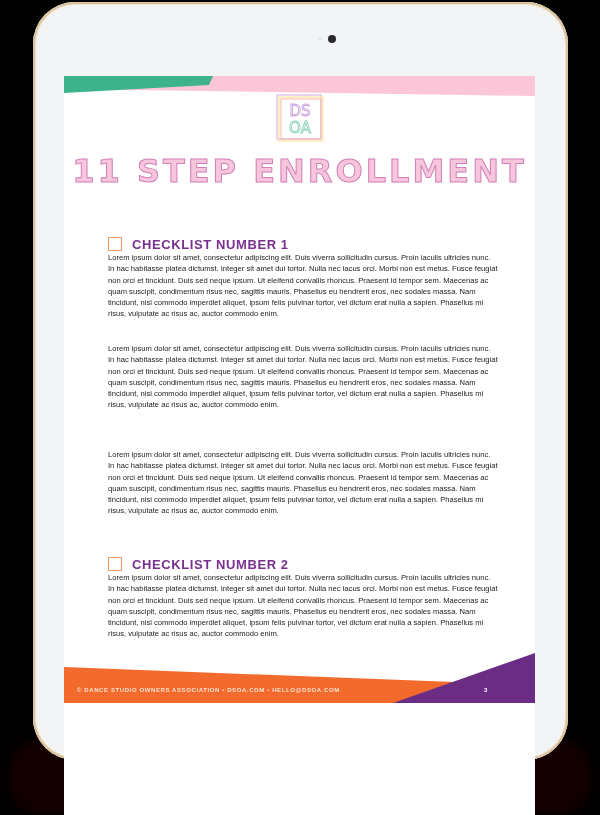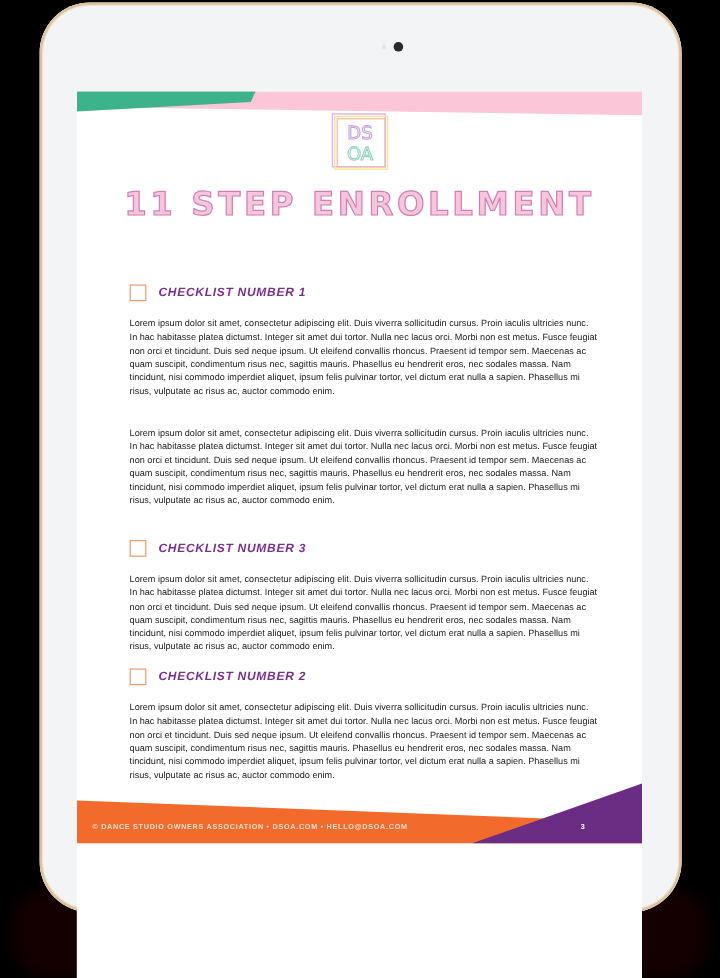--- a/index.html
+++ b/index.html
@@ -37,37 +37,36 @@
       position: absolute; left: 64px; top: 76px; width: 471px; height: 804px;
       background: #ffffff; overflow: hidden;
     }
     .deco { position: absolute; left: 0; top: 0; }
     .logo {
       position: absolute; left: 211px; top: 17px; width: 50px; height: 50px;
     }
     .title {
       position: absolute; left: 0; top: 80px; width: 471px; text-align: center;
       font-family: "DejaVu Sans", sans-serif; font-weight: bold;
-      font-size: 27px; line-height: 30px; letter-spacing: 3px;
+      font-size: 32px; line-height: 30px; letter-spacing: 3px;
       color: #f8c6dc;
       -webkit-text-stroke: 1px #d07fb8;
     }
     .item { position: absolute; left: 44px; width: 390px; }
     .item-head { display: flex; align-items: center; height: 16px; }
     .checkbox {
       width: 12px; height: 12px; border: 1.5px solid #f29868; background: #fff;
       flex: 0 0 auto;
     }
     .item-title {
-      margin-left: 10px; font-size: 10px; font-weight: bold; letter-spacing: 0.6px;
+      margin-left: 10px; font-size: 13px; font-weight: bold; letter-spacing: 0.6px;
       color: #7a2f90;
-      font-style: italic;
     }
     .item-body {
-      margin-top: 12px; font-size: 7.6px; line-height: 11.3px; color: #222222;
+      margin-top: 0; font-size: 7.6px; line-height: 11.3px; color: #222222;
       text-align: left;
     }
     .footer-text {
       position: absolute; left: 13px; top: 674px; font-size: 6px; font-weight: bold;
       letter-spacing: 0.6px; color: #ffe1cf;
     }
     .page-num {
       position: absolute; left: 420px; top: 674px; font-size: 6px; font-weight: bold; color: #ffffff;
     }
   </style>
@@ -108,24 +107,20 @@
       <span class="item-title">CHECKLIST NUMBER 1</span>
     </div>
     <div class="item-body">Lorem ipsum dolor sit amet, consectetur adipiscing elit. Duis viverra sollicitudin cursus. Proin iaculis ultricies nunc. In hac habitasse platea dictumst. Integer sit amet dui tortor. Nulla nec lacus orci. Morbi non est metus. Fusce feugiat non orci et tincidunt. Duis sed neque ipsum. Ut eleifend convallis rhoncus. Praesent id tempor sem. Maecenas ac quam suscipit, condimentum risus nec, sagittis mauris. Phasellus eu hendrerit eros, nec sodales massa. Nam tincidunt, nisi commodo imperdiet aliquet, ipsum felis pulvinar tortor, vel dictum erat nulla a sapien. Phasellus mi risus, vulputate ac risus ac, auctor commodo enim.</div>
   </div>
 
   <div class="item" style="top:267px;">
     <div class="item-body">Lorem ipsum dolor sit amet, consectetur adipiscing elit. Duis viverra sollicitudin cursus. Proin iaculis ultricies nunc. In hac habitasse platea dictumst. Integer sit amet dui tortor. Nulla nec lacus orci. Morbi non est metus. Fusce feugiat non orci et tincidunt. Duis sed neque ipsum. Ut eleifend convallis rhoncus. Praesent id tempor sem. Maecenas ac quam suscipit, condimentum risus nec, sagittis mauris. Phasellus eu hendrerit eros, nec sodales massa. Nam tincidunt, nisi commodo imperdiet aliquet, ipsum felis pulvinar tortor, vel dictum erat nulla a sapien. Phasellus mi risus, vulputate ac risus ac, auctor commodo enim.</div>
   </div>
 
   <div class="item" style="top:373px;">
-    <div class="item-head">
-      <div class="checkbox"></div>
-      <span class="item-title">CHECKLIST NUMBER 3</span>
-    </div>
     <div class="item-body">Lorem ipsum dolor sit amet, consectetur adipiscing elit. Duis viverra sollicitudin cursus. Proin iaculis ultricies nunc. In hac habitasse platea dictumst. Integer sit amet dui tortor. Nulla nec lacus orci. Morbi non est metus. Fusce feugiat non orci et tincidunt. Duis sed neque ipsum. Ut eleifend convallis rhoncus. Praesent id tempor sem. Maecenas ac quam suscipit, condimentum risus nec, sagittis mauris. Phasellus eu hendrerit eros, nec sodales massa. Nam tincidunt, nisi commodo imperdiet aliquet, ipsum felis pulvinar tortor, vel dictum erat nulla a sapien. Phasellus mi risus, vulputate ac risus ac, auctor commodo enim.</div>
   </div>
 
   <div class="item" style="top:480px;">
     <div class="item-head">
       <div class="checkbox"></div>
       <span class="item-title">CHECKLIST NUMBER 2</span>
     </div>
     <div class="item-body">Lorem ipsum dolor sit amet, consectetur adipiscing elit. Duis viverra sollicitudin cursus. Proin iaculis ultricies nunc. In hac habitasse platea dictumst. Integer sit amet dui tortor. Nulla nec lacus orci. Morbi non est metus. Fusce feugiat non orci et tincidunt. Duis sed neque ipsum. Ut eleifend convallis rhoncus. Praesent id tempor sem. Maecenas ac quam suscipit, condimentum risus nec, sagittis mauris. Phasellus eu hendrerit eros, nec sodales massa. Nam tincidunt, nisi commodo imperdiet aliquet, ipsum felis pulvinar tortor, vel dictum erat nulla a sapien. Phasellus mi risus, vulputate ac risus ac, auctor commodo enim.</div>
   </div>

